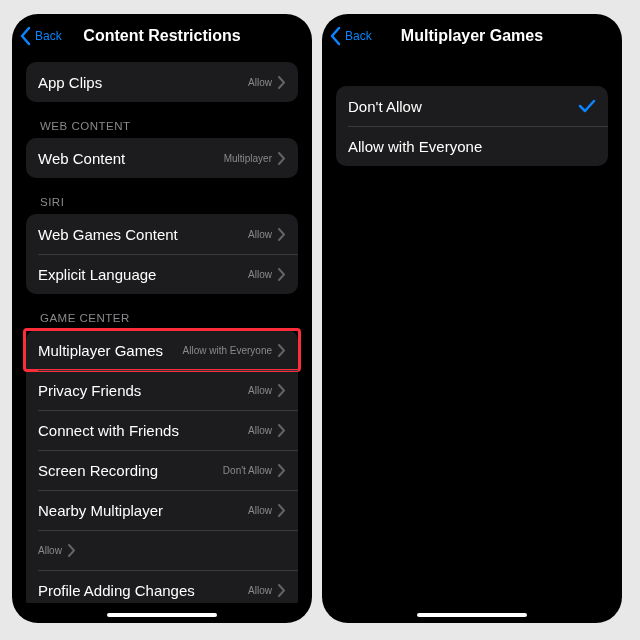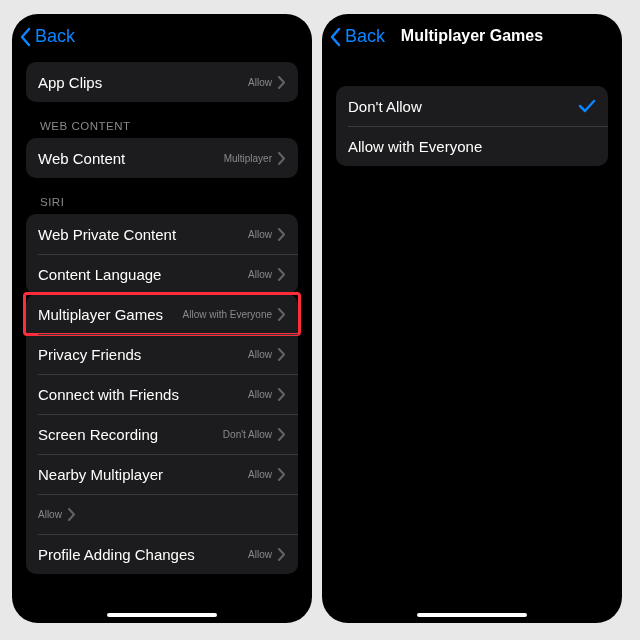--- a/index.html
+++ b/index.html
@@ -24,23 +24,23 @@
   }
   .navbar {
     height: 44px;
     display: flex;
     align-items: center;
     position: relative;
     padding: 0 8px;
   }
   .back {
     display: flex;
-    align-items: flex-end;
+    align-items: center;
     color: #0a84ff;
-    font-size: 18px;
+    font-size: 12px;
     font-weight: 400;
     cursor: pointer;
   }
   .back svg { margin-right: 3px; }
   .nav-title {
     position: absolute;
     left: 0; right: 0;
     text-align: center;
     font-size: 16px;
     font-weight: 600;
@@ -124,20 +124,21 @@
 <body>
 
 <div class="phone">
   <div class="navbar">
     <div class="back">
       <svg width="12" height="20" viewBox="0 0 12 20">
           <path d="M9 2 L2 10 L9 18" stroke="#0a84ff" stroke-width="2.5" fill="none" stroke-linecap="round" stroke-linejoin="round"></path>
         </svg>
       <span>Back</span>
     </div>
+    <div class="nav-title">Content Restrictions</div>
   </div>
 
   <div class="scroll">
 
     <div class="group topgroup">
       <div class="row">
         <span class="row-label">App Clips</span>
         <span class="row-value">Allow</span>
         <span class="chev">
             <svg width="8" height="13" viewBox="0 0 8 13">
@@ -156,39 +157,40 @@
             <svg width="8" height="13" viewBox="0 0 8 13">
               <path d="M1 1 L6 6.5 L1 12" stroke="#636366" stroke-width="2" fill="none" stroke-linecap="round" stroke-linejoin="round"></path>
             </svg>
           </span>
       </div>
     </div>
 
     <div class="section-header">SIRI</div>
     <div class="group">
       <div class="row">
-        <span class="row-label">Web Private Content</span>
-        <span class="row-value">Allow</span>
-        <span class="chev">
-            <svg width="8" height="13" viewBox="0 0 8 13">
-              <path d="M1 1 L6 6.5 L1 12" stroke="#636366" stroke-width="2" fill="none" stroke-linecap="round" stroke-linejoin="round"></path>
-            </svg>
-          </span>
-      </div>
-      <div class="row">
-        <span class="row-label">Content Language</span>
-        <span class="row-value">Allow</span>
-        <span class="chev">
-            <svg width="8" height="13" viewBox="0 0 8 13">
-              <path d="M1 1 L6 6.5 L1 12" stroke="#636366" stroke-width="2" fill="none" stroke-linecap="round" stroke-linejoin="round"></path>
-            </svg>
-          </span>
-      </div>
-    </div>
-
+        <span class="row-label">Web Games Content</span>
+        <span class="row-value">Allow</span>
+        <span class="chev">
+            <svg width="8" height="13" viewBox="0 0 8 13">
+              <path d="M1 1 L6 6.5 L1 12" stroke="#636366" stroke-width="2" fill="none" stroke-linecap="round" stroke-linejoin="round"></path>
+            </svg>
+          </span>
+      </div>
+      <div class="row">
+        <span class="row-label">Explicit Language</span>
+        <span class="row-value">Allow</span>
+        <span class="chev">
+            <svg width="8" height="13" viewBox="0 0 8 13">
+              <path d="M1 1 L6 6.5 L1 12" stroke="#636366" stroke-width="2" fill="none" stroke-linecap="round" stroke-linejoin="round"></path>
+            </svg>
+          </span>
+      </div>
+    </div>
+
+    <div class="section-header">GAME CENTER</div>
     <div class="group" style="position:relative;">
       <div class="row">
         <span class="row-label">Multiplayer Games</span>
         <span class="row-value">Allow with Everyone</span>
         <span class="chev">
             <svg width="8" height="13" viewBox="0 0 8 13">
               <path d="M1 1 L6 6.5 L1 12" stroke="#636366" stroke-width="2" fill="none" stroke-linecap="round" stroke-linejoin="round"></path>
             </svg>
           </span>
         <div class="highlight" style="top:-2px;left:-3px;right:-3px;bottom:-2px;"></div>

